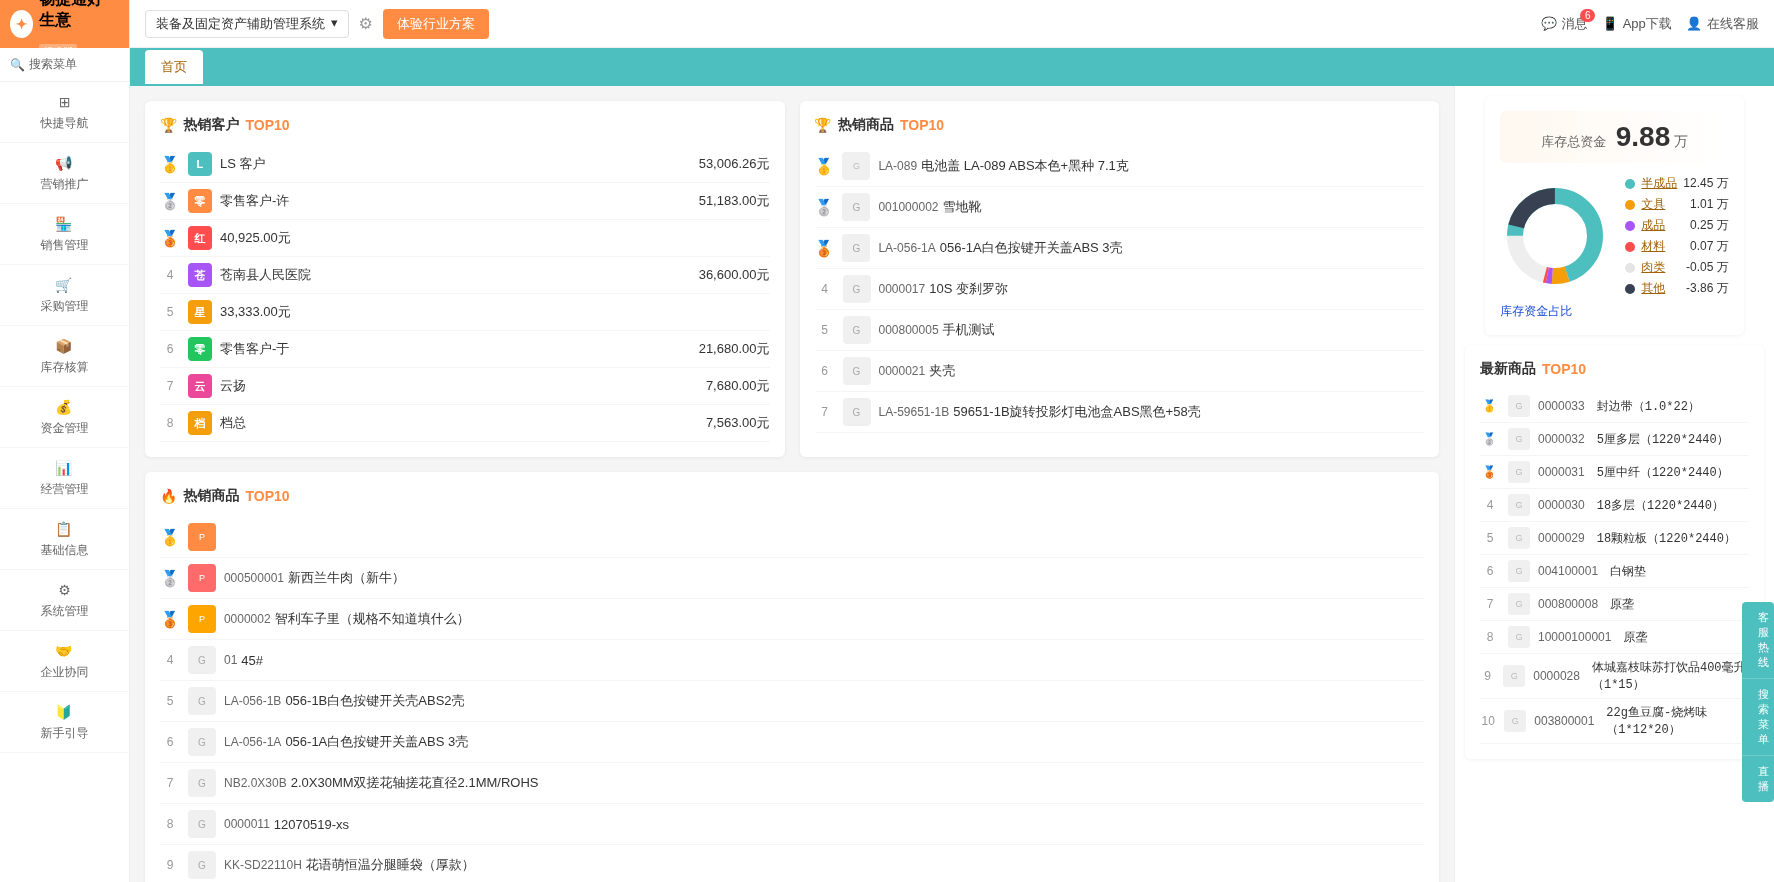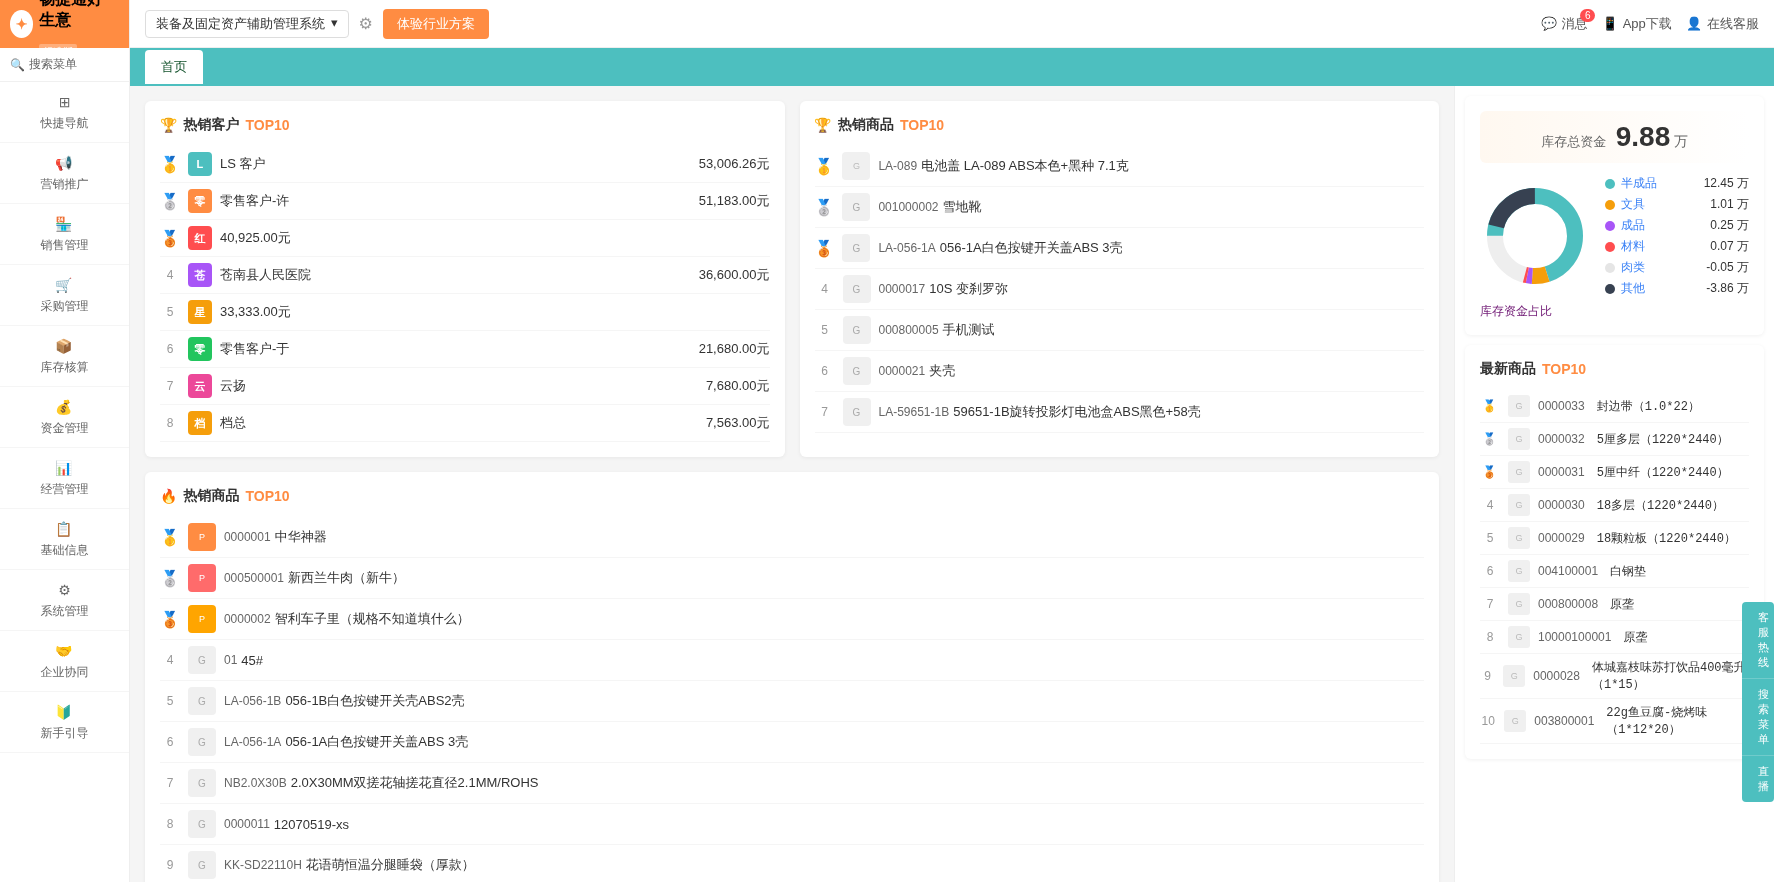--- a/index.html
+++ b/index.html
@@ -97,42 +97,42 @@
       padding: 0 15px;
       height: 38px;
     }
     .tab-item {
       padding: 8px 16px;
       cursor: pointer;
       color: #fff;
       font-size: 13px;
       border-radius: 4px 4px 0 0;
     }
-    .tab-item.active { background: #fff; color: #14532d; }
+    .tab-item.active { background: #fff; color: #a16207; }
 
     
     .content-area {
       flex: 1; display: flex; overflow: hidden;
     }
 
     
     .main-panel {
       flex: 1; overflow-y: auto;
       padding: 15px;
       display: flex; flex-direction: column; gap: 15px;
     }
 
     
     .right-panel {
       width: 320px;
       background: #fff;
       border-left: 1px solid #eee;
       overflow-y: auto;
       padding: 10px;
-      display: flex; flex-direction: column; gap: 10px;
+      display: flex; flex-direction: column; gap: 10px; align-items: center;
     }
 
     
     .card {
       background: #fff;
       border-radius: 6px;
       padding: 15px;
       box-shadow: 0 1px 4px rgba(0,0,0,0.06);
     }
     .card-title {
@@ -196,23 +196,23 @@
       margin-bottom: 12px;
     }
 
     
     .chart-area { display: flex; align-items: center; gap: 15px; }
     .donut-container { position: relative; width: 110px; height: 110px; flex-shrink: 0; }
     .donut-container svg { width: 110px; height: 110px; }
     .legend { flex: 1; display: flex; flex-direction: column; gap: 4px; }
     .legend-item { display: flex; align-items: center; justify-content: space-between; gap: 6px; font-size: 12px; }
     .legend-dot { width: 10px; height: 10px; border-radius: 50%; flex-shrink: 0; }
-    .legend-name { flex: 1; color: #3b82f6; }
+    .legend-name { flex: 1; color: #a16207; text-decoration: underline; }
     .legend-val { color: #333; font-weight: 500; }
-    .inventory-footnote { font-size: 12px; color: #701a75; margin-top: 6px; }
+    .inventory-footnote { font-size: 12px; color: #1d4ed8; margin-top: 6px; }
 
     
     .newest-row {
       display: flex; align-items: center;
       padding: 5px 0;
       border-bottom: 1px solid #f5f5f5;
       gap: 8px;
     }
     .newest-rank { width: 20px; text-align: center; font-size: 12px; color: #999; }
     .newest-img {
@@ -481,24 +481,20 @@
       <div class="card">
         <div class="card-title">
           <span>🔥</span>
           <span>热销商品</span>
           <span class="top10-label">TOP10</span>
         </div>
         <div>
           <div class="product-row">
             <span class="rank-medal">🥇</span>
             <div class="product-img has-img" style="background:#ff8c42;color:#fff;font-size:9px;">P</div>
-            <div class="product-info">
-              <span class="product-code">0000001</span>
-              <span class="product-name">中华神器</span>
-            </div>
           </div>
           <div class="product-row">
             <span class="rank-medal">🥈</span>
             <div class="product-img has-img" style="background:#ff6b6b;color:#fff;font-size:9px;">P</div>
             <div class="product-info">
               <span class="product-code">000500001</span>
               <span class="product-name">新西兰牛肉（新牛）</span>
             </div>
           </div>
           <div class="product-row">

